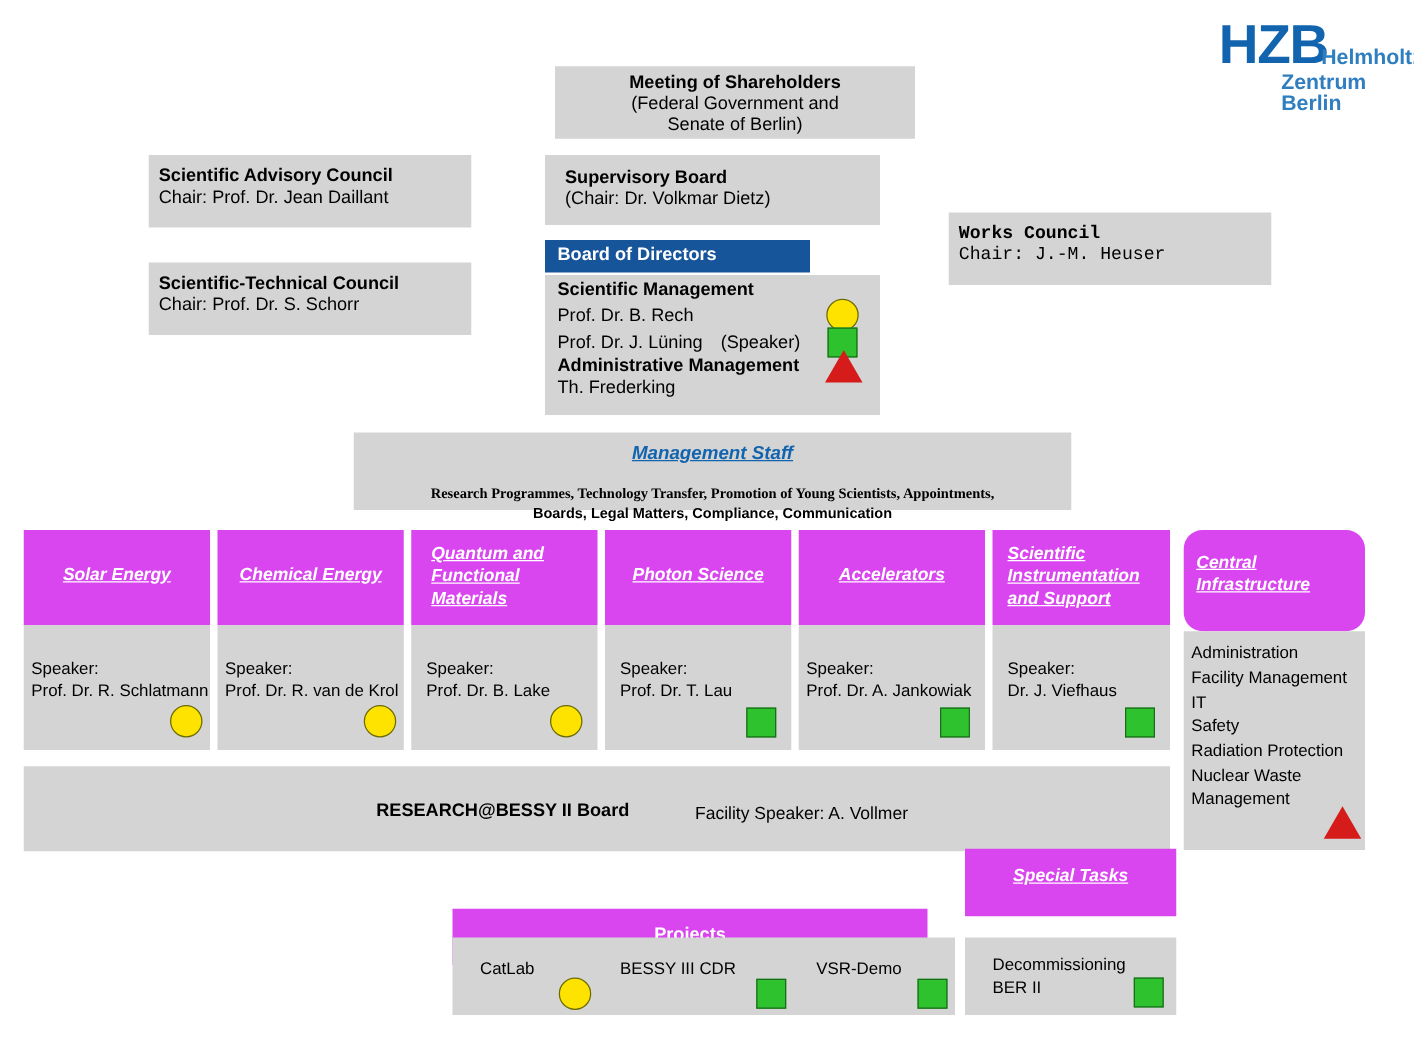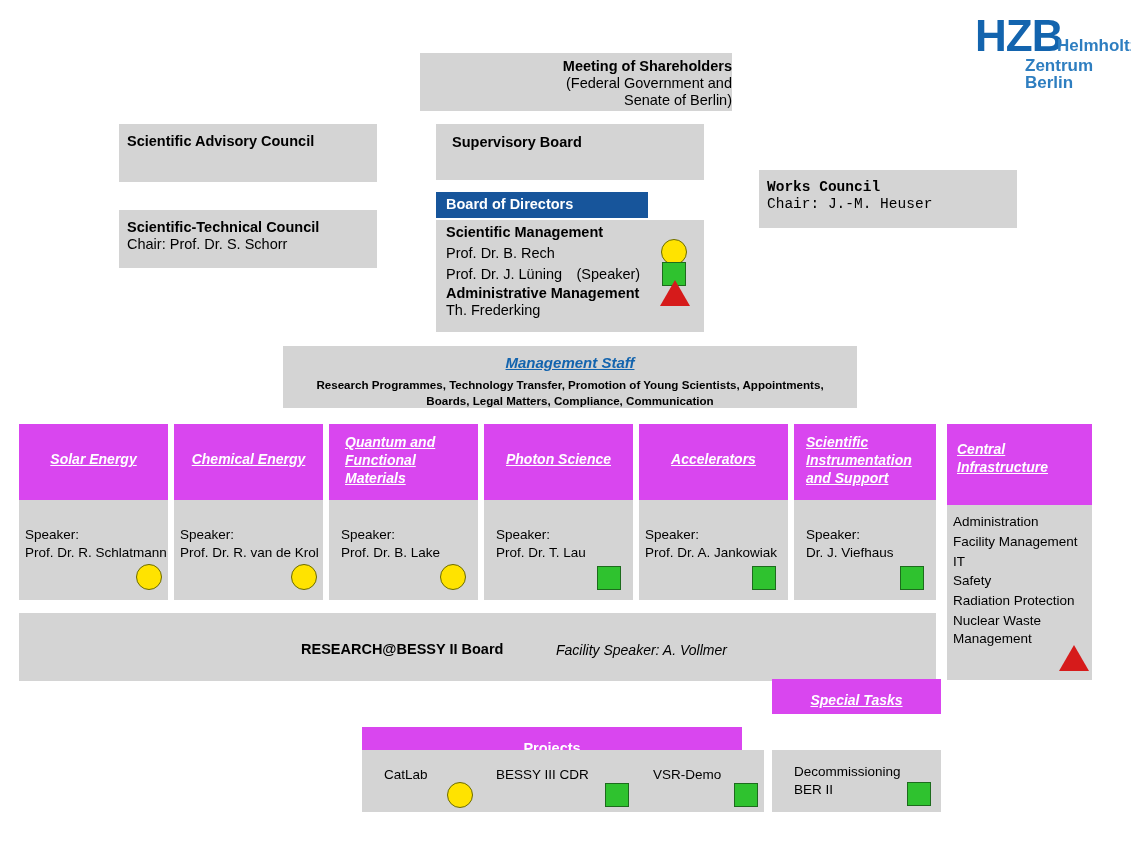--- a/index.html
+++ b/index.html
@@ -130,32 +130,34 @@
 <body>
 
 <div id="canvas">
 
   <div>
     <div class="logo-hzb" style="left:975px; top:14px;">HZB</div>
     <div class="logo-sub1" style="left:1057px; top:37px;">Helmholtz</div>
     <div class="logo-sub2" style="left:1025px; top:57px;">Zentrum Berlin</div>
   </div>
 
-  <div class="box" style="left:420px; top:53px; width:312px; height:58px; text-align:right;">
+  <div class="box" style="left:444px; top:53px; width:288px; height:58px; text-align:center;">
     <div class="hdr-title" style="margin-top:5px;">Meeting of Shareholders</div>
     <div class="hdr-sub">(Federal Government and</div>
     <div class="hdr-sub">Senate of Berlin)</div>
   </div>
 
   <div class="box" style="left:436px; top:124px; width:268px; height:56px; padding-left:16px;">
     <div class="hdr-title" style="margin-top:10px;">Supervisory Board</div>
+    <div class="hdr-sub">(Chair: Dr. Volkmar Dietz)</div>
   </div>
 
   <div class="box" style="left:119px; top:124px; width:258px; height:58px; padding-left:8px;">
     <div class="hdr-title" style="margin-top:9px;">Scientific Advisory Council</div>
+    <div class="hdr-sub">Chair: Prof. Dr. Jean Daillant</div>
   </div>
 
   <div class="box" style="left:119px; top:210px; width:258px; height:58px; padding-left:8px;">
     <div class="hdr-title" style="margin-top:9px;">Scientific-Technical Council</div>
     <div class="hdr-sub">Chair: Prof. Dr. S. Schorr</div>
   </div>
 
   <div class="box" style="left:759px; top:170px; width:258px; height:58px; padding-left:8px;font-family:Liberation Mono, monospace;">
     <div class="hdr-title" style="margin-top:9px;">Works Council</div>
     <div class="hdr-sub">Chair: J.-M. Heuser</div>
@@ -177,21 +179,21 @@
     </div>
     <div style="position:relative; padding:2px 0 0 10px;">
       <div class="hdr-title">Administrative Management</div>
       <div class="hdr-sub">Th. Frederking</div>
       <span class="marker-triangle" style="left:224px; top:-3px;"></span>
     </div>
   </div>
 
   <div class="box" style="left:283px; top:346px; width:574px; height:62px; text-align:center;">
     <div class="mgmt-title" style="margin-top:8px;">Management Staff</div>
-    <div class="mgmt-sub" style="margin-top:6px;">Research Programmes, Technology Transfer, Promotion of Young Scientists, Appointments,</div>
+    <div class="mgmt-sub" style="margin-top:16px;font-family:Liberation Serif, serif;">Research Programmes, Technology Transfer, Promotion of Young Scientists, Appointments,</div>
     <div class="mgmt-sub">Boards, Legal Matters, Compliance, Communication</div>
   </div>
 
   <div>
     <div class="blue-head" style="left:19px; top:424px; width:149px; height:76px;">
       <div class="dept-title" style="text-align:center; padding-top:26px;">Solar Energy</div>
     </div>
     <div class="box" style="left:19px; top:500px; width:149px; height:100px;">
       <div class="dept-body" style="padding:26px 0 0 6px;">Speaker:</div>
       <div class="dept-body" style="padding-left:6px;">Prof. Dr. R. Schlatmann</div>
@@ -248,55 +250,55 @@
       <div class="dept-title" style="text-align:left; padding:9px 4px 0 12px;">Scientific Instrumentation and Support</div>
     </div>
     <div class="box" style="left:794px; top:500px; width:142px; height:100px;">
       <div class="dept-body" style="padding:26px 0 0 12px;">Speaker:</div>
       <div class="dept-body" style="padding-left:12px;">Dr. J. Viefhaus</div>
       <span class="marker-square" style="left:106px; top:66px;"></span>
     </div>
   </div>
 
   <div>
-    <div class="blue-head" style="left:947px; top:424px; width:145px; height:81px;">
+    <div class="blue-head" style="left:947px; top:424px; width:145px; height:81px;border-radius:15px;">
       <div class="dept-title" style="text-align:left; padding:16px 4px 0 10px;">Central Infrastructure</div>
     </div>
     <div class="box" style="left:947px; top:505px; width:145px; height:175px;">
       <div class="dept-body" style="padding:8px 0 0 6px;">Administration</div>
       <div class="dept-body" style="padding:2px 0 0 6px;">Facility Management</div>
       <div class="dept-body" style="padding:2px 0 0 6px;">IT</div>
       <div class="dept-body" style="padding:2px 0 0 6px;">Safety</div>
       <div class="dept-body" style="padding:2px 0 0 6px;">Radiation Protection</div>
       <div class="dept-body" style="padding:2px 6px 0 6px;">Nuclear Waste Management</div>
       <span class="marker-triangle" style="left:112px; top:140px;"></span>
     </div>
   </div>
 
   <div class="box" style="left:19px; top:613px; width:917px; height:68px;">
     <span class="research-label" style="left:282px; top:28px;">RESEARCH@BESSY II Board</span>
-    <span class="research-speaker" style="left:537px; top:29px;font-style:italic;">Facility Speaker: A. Vollmer</span>
+    <span class="research-speaker" style="left:537px; top:29px;">Facility Speaker: A. Vollmer</span>
   </div>
 
   <div>
     <div class="blue-head" style="left:362px; top:705px; width:380px; height:45px;margin-top:22px;">
       <div class="dept-title-plain" style="text-align:center; padding-top:13px;">Projects</div>
     </div>
     <div class="box" style="left:362px; top:750px; width:402px; height:62px;">
       <span class="cell-text" style="left:22px; top:16px;">CatLab</span>
       <span class="marker-circle" style="left:85px; top:32px;"></span>
       <span class="cell-text" style="left:134px; top:16px;">BESSY III CDR</span>
       <span class="marker-square" style="left:243px; top:33px;"></span>
       <span class="cell-text" style="left:291px; top:16px;">VSR-Demo</span>
       <span class="marker-square" style="left:372px; top:33px;"></span>
     </div>
   </div>
 
   <div>
-    <div class="blue-head" style="left:772px; top:679px; width:169px; height:35px;">
+    <div class="blue-head" style="left:772px; top:679px; width:169px; height:54px;">
       <div class="dept-title" style="text-align:center; padding-top:12px;">Special Tasks</div>
     </div>
     <div class="box" style="left:772px; top:750px; width:169px; height:62px;">
       <span class="cell-text" style="left:22px; top:13px;">Decommissioning</span>
       <span class="cell-text" style="left:22px; top:31px;">BER II</span>
       <span class="marker-square" style="left:135px; top:32px;"></span>
     </div>
   </div>
 
 </div>

